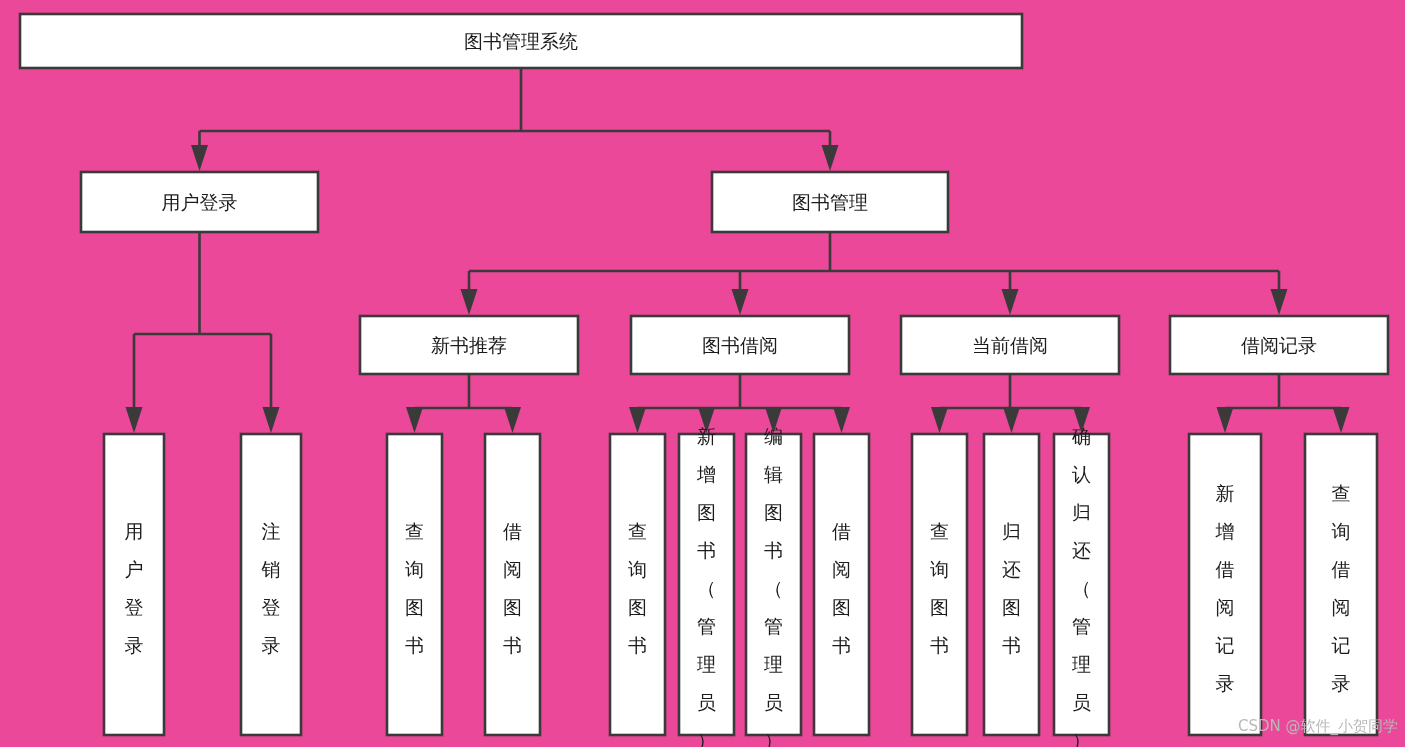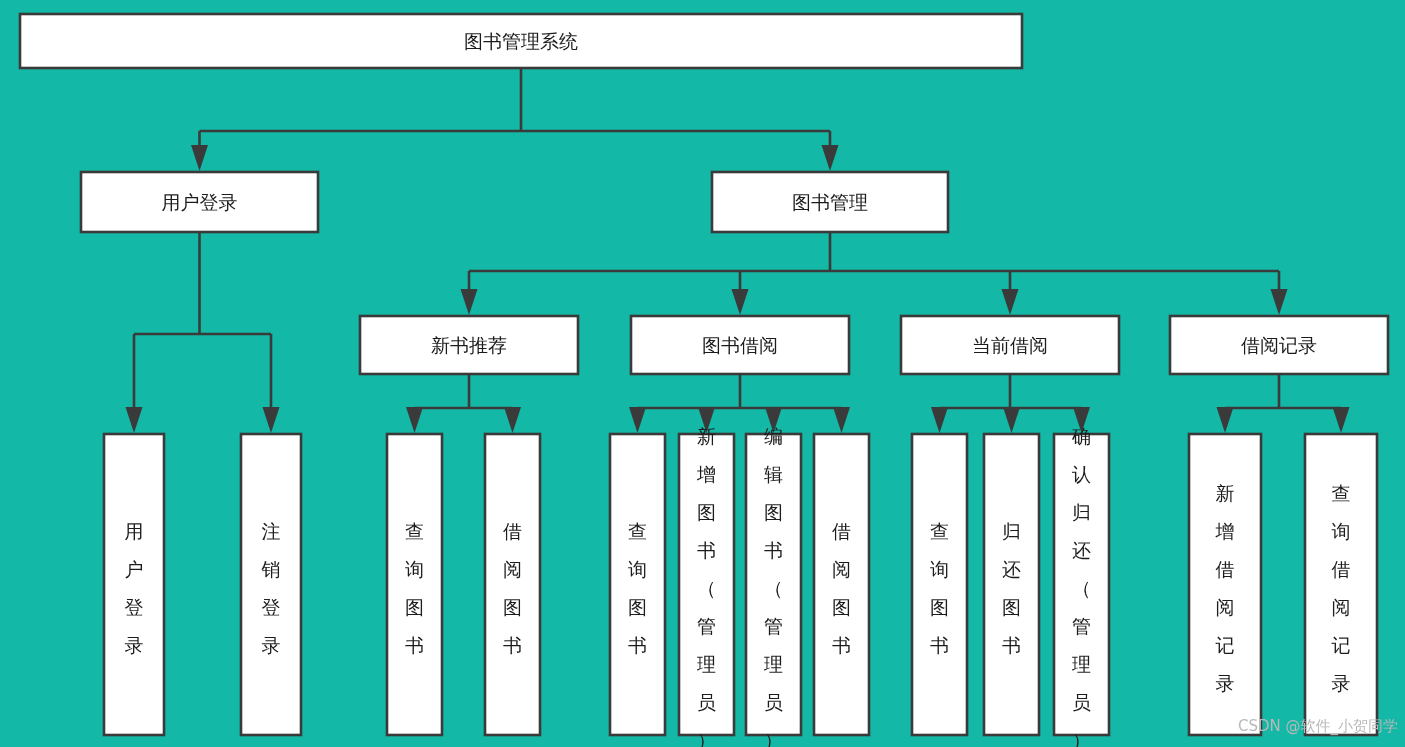--- a/index.html
+++ b/index.html
@@ -11,21 +11,21 @@
   body {
     width: 1405px;
     height: 747px;
     font-family: "DejaVu Sans", "Liberation Sans", sans-serif;
     overflow: hidden;
   }
   #diagram-root {
     position: relative;
     width: 1405px;
     height: 747px;
-    background: #14b8a6;
+    background: #ec4899;
   }
   svg.diagram-canvas {
     position: absolute;
     top: 0;
     left: 0;
     width: 1405px;
     height: 747px;
     display: block;
   }
   .node-box {

